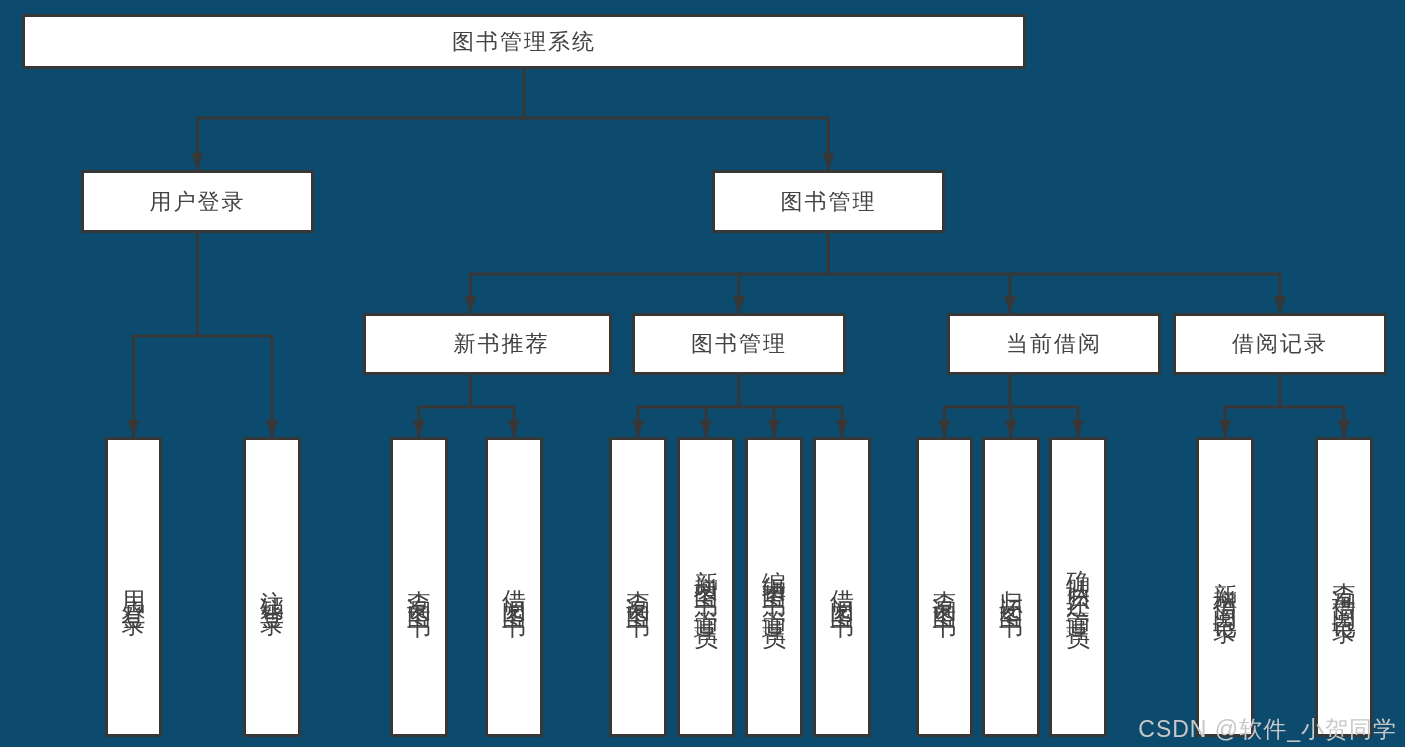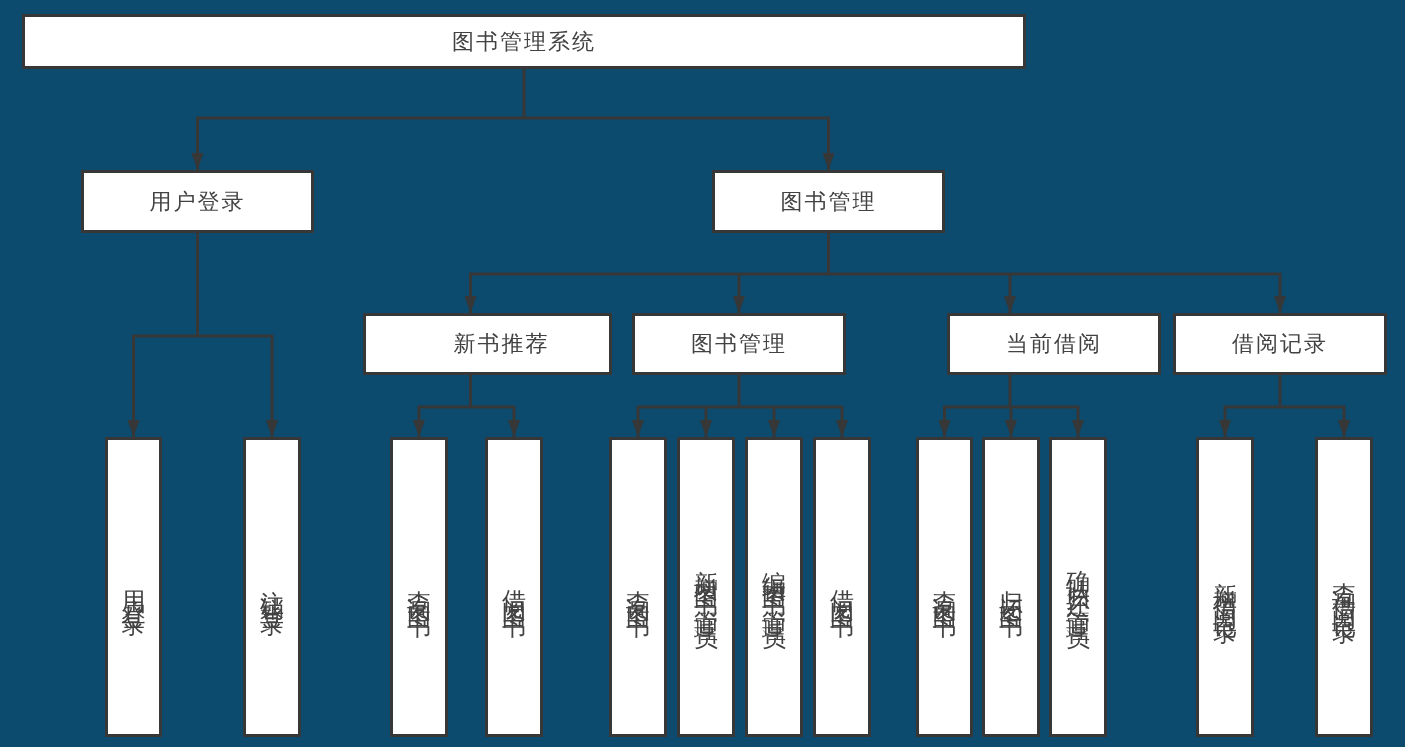--- a/index.html
+++ b/index.html
@@ -130,14 +130,15 @@
   <div class="node vnode l7">编辑图书（管理员）</div>
   <div class="node vnode l8">借阅图书</div>
 
   <div class="node vnode l9">查询图书</div>
   <div class="node vnode l10">归还图书</div>
   <div class="node vnode l11">确认归还（管理员）</div>
 
   <div class="node vnode l12">新增借阅记录</div>
   <div class="node vnode l13">查询借阅记录</div>
 
+  <div class="watermark">CSDN @软件_小贺同学</div>
 
 </div>
 
 </body></html>

